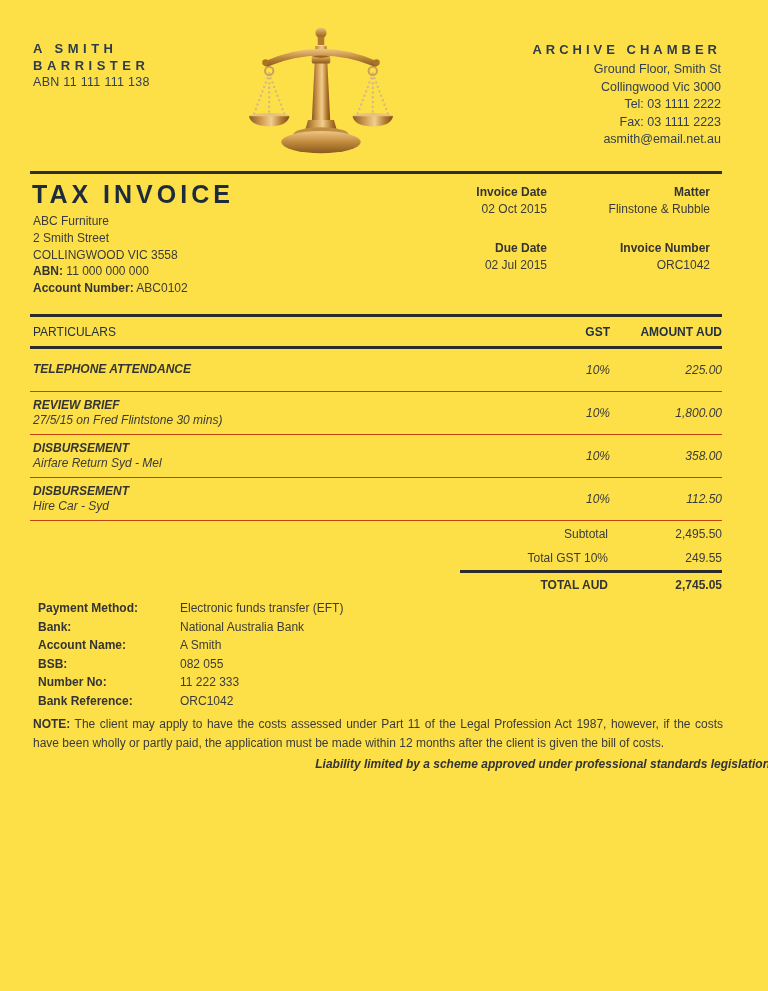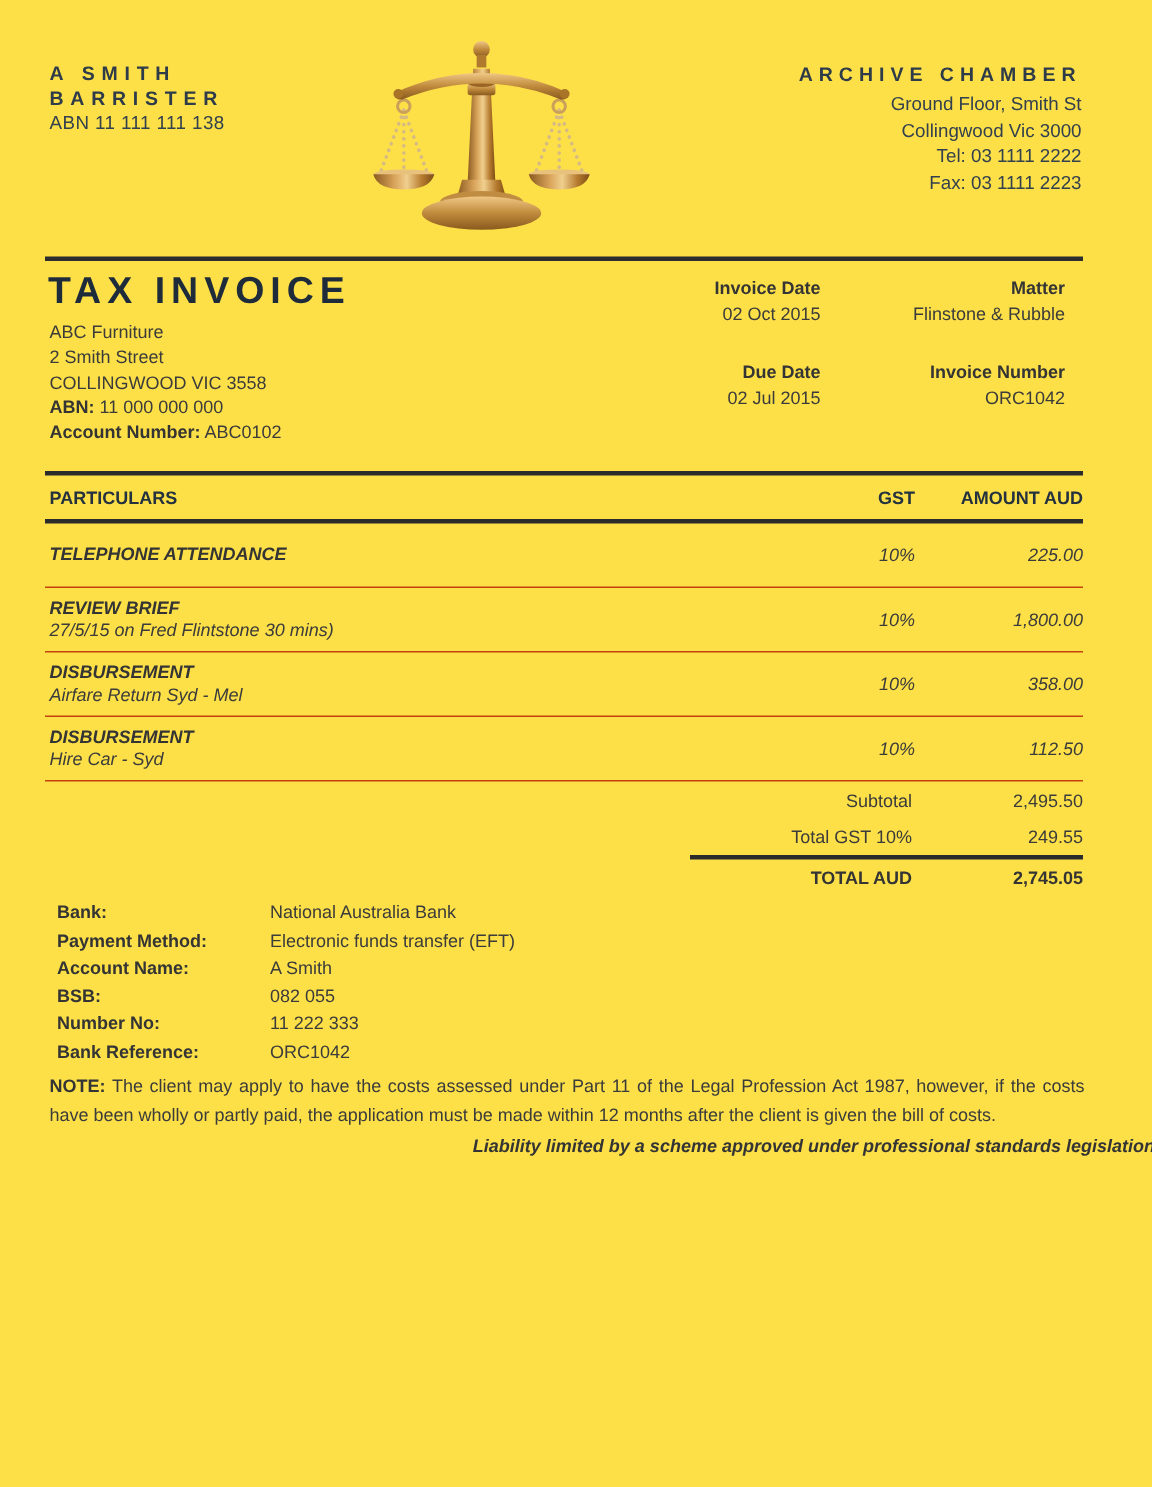--- a/index.html
+++ b/index.html
@@ -42,21 +42,21 @@
   .meta-pair { margin-bottom:22px; }
   .meta-label { font-weight:bold; font-size:12px; color:#343434; line-height:17px; white-space:nowrap; }
   .meta-value { font-size:12px; color:#3b3b3b; line-height:17px; white-space:nowrap; }
 
   
   .thead {
     position:absolute; left:30px; top:314px; width:692px; height:35px;
     border-top:3px solid #2b2b2b; border-bottom:3px solid #2b2b2b;
     display:flex; align-items:center;
   }
-  .th-part { flex:1; padding-left:3px; font-weight:bold; font-size:12px; color:#24313f; }
+  .th-part { flex:1; padding-left:3px; font-weight:normal; font-size:12px; color:#24313f; }
   .th-gst  { width:60px; text-align:right; font-weight:bold; font-size:12px; color:#24313f; }
   .th-amt  { width:112px; text-align:right; font-weight:bold; font-size:12px; color:#24313f; }
 
   .tbody { position:absolute; left:30px; top:349px; width:692px; }
   .trow { display:flex; align-items:center; height:43px; border-bottom:1px solid #c2410c;font-style:italic; }
   .td-part { flex:1; padding-left:3px; }
   .td-title { font-weight:bold; font-size:12px; color:#343434; line-height:15.5px; }
   .td-desc  { font-size:12px; color:#3b3b3b; line-height:15.5px; }
   .td-gst { width:60px; text-align:right; font-size:12px; color:#3b3b3b; }
   .td-amt { width:112px; text-align:right; font-size:12px; color:#3b3b3b; }
@@ -147,20 +147,21 @@
       <ellipse cx="80" cy="132" rx="43" ry="12" fill="url(#goldV)"></ellipse>
     </svg>
   </div>
 
   <div class="lh-right">
     <div class="chamber-name">ARCHIVE CHAMBER</div>
     <div class="line">Ground Floor, Smith St</div>
     <div class="line">Collingwood Vic 3000</div>
     <div class="line">Tel: 03 1111 2222</div>
     <div class="line">Fax: 03 1111 2223</div>
+    <div class="line">asmith@email.net.au</div>
   </div>
 
   <div class="rule-top"></div>
 
   <div class="inv-title">TAX INVOICE</div>
 
   <div class="client">
     <div>ABC Furniture</div>
     <div>2 Smith Street</div>
     <div>COLLINGWOOD VIC 3558</div>
@@ -240,28 +241,28 @@
     </div>
     <div class="tot-sep"></div>
     <div class="totrow grand">
       <div class="tot-label">TOTAL AUD</div>
       <div class="tot-value">2,745.05</div>
     </div>
   </div>
 
   <div class="payment">
     <div class="pay-row">
+      <div class="pay-label">Payment Method:</div>
+      <div class="pay-value">Electronic funds transfer (EFT)</div>
+    </div>
+    <div class="pay-row">
       <div class="pay-label">Bank:</div>
       <div class="pay-value">National Australia Bank</div>
     </div>
     <div class="pay-row">
-      <div class="pay-label">Payment Method:</div>
-      <div class="pay-value">Electronic funds transfer (EFT)</div>
-    </div>
-    <div class="pay-row">
       <div class="pay-label">Account Name:</div>
       <div class="pay-value">A Smith</div>
     </div>
     <div class="pay-row">
       <div class="pay-label">BSB:</div>
       <div class="pay-value">082 055</div>
     </div>
     <div class="pay-row">
       <div class="pay-label">Number No:</div>
       <div class="pay-value">11 222 333</div>

